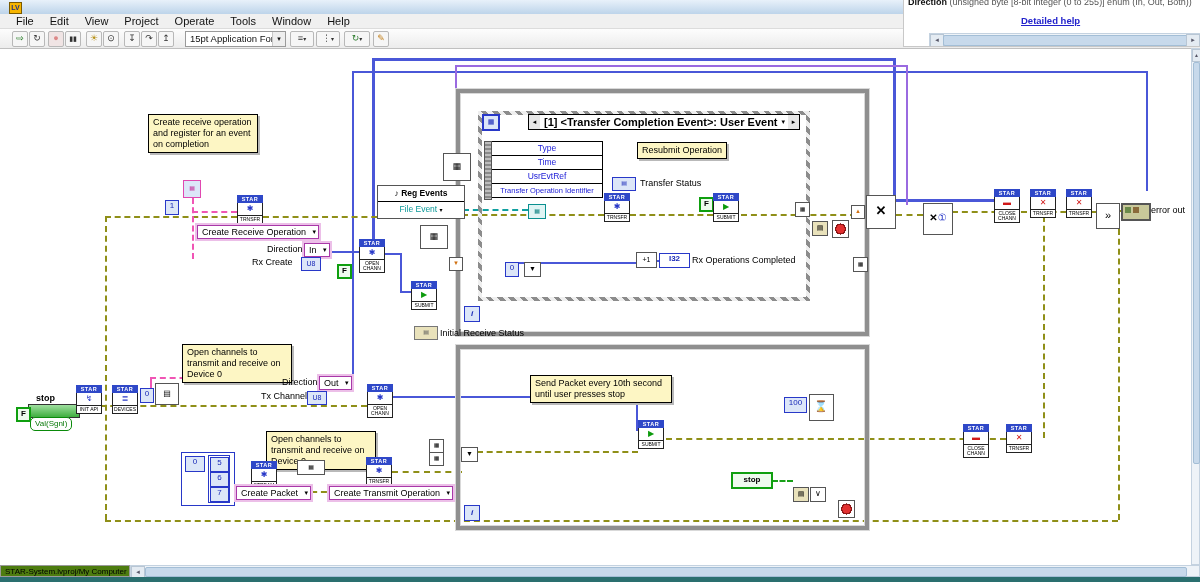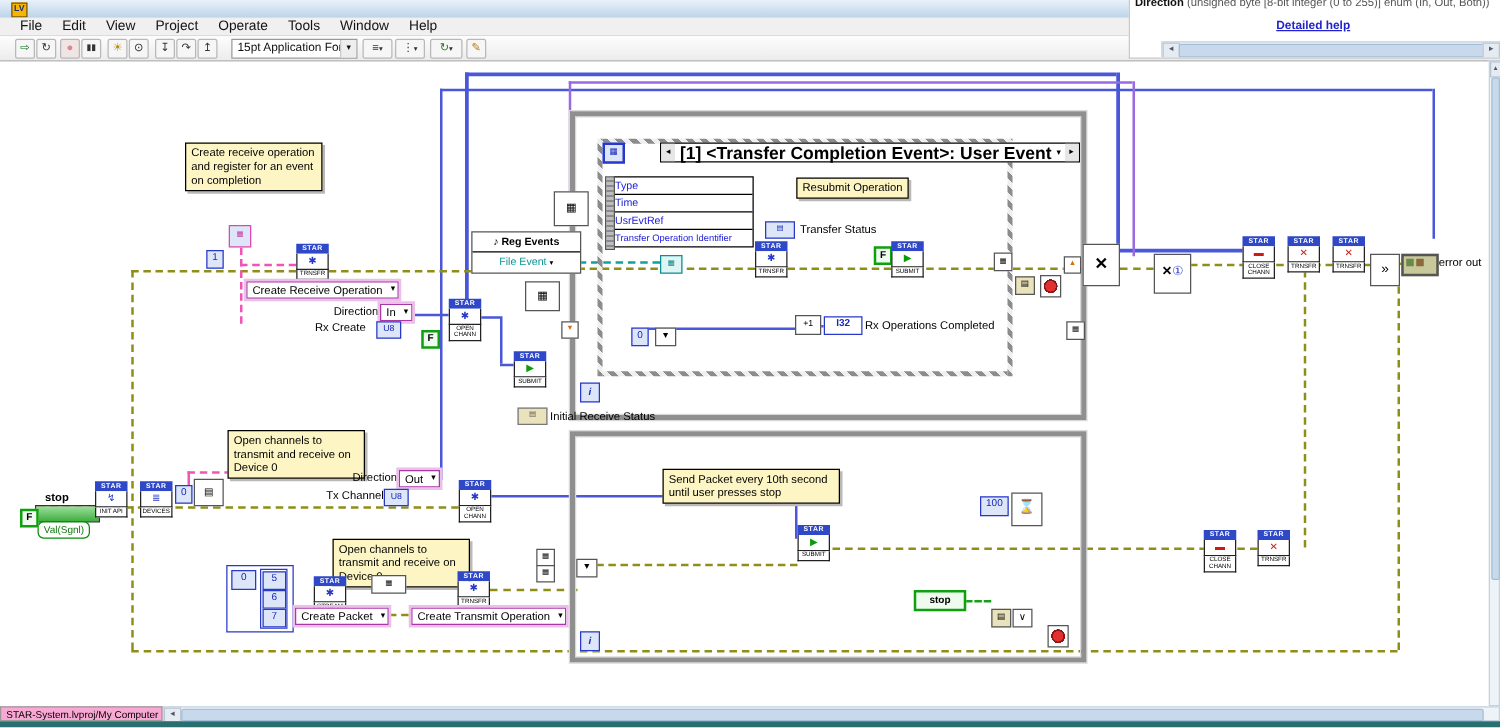--- a/index.html
+++ b/index.html
@@ -23,47 +23,47 @@
   .h{height:0;border-top:2px dashed}
   .v{width:0;border-left:2px dashed}
   .sol.h{border-top-style:solid}.sol.v{border-left-style:solid}
   .t3.h{border-top-width:3px}.t3.v{border-left-width:3px}
   .err{border-color:#8f8f18}.blu{border-color:#4a57d8}.pur{border-color:#9a6ae0}
   .pnk{border-color:#f055b5}.tea{border-color:#10a0a0}.grn{border-color:#18a018}
   .loop{position:absolute;border:4px solid #8f8f8f;box-shadow:inset 0 0 0 1px #d9d9d9,0 0 0 1px #d9d9d9;z-index:2}
   .evt{position:absolute;border:4px solid;border-image:repeating-linear-gradient(45deg,#8c8c8c 0 4px,#efefef 4px 8px) 4;z-index:3}
   .evthdr{position:absolute;height:14px;background:#fff;border:1px solid #000;display:flex;align-items:center;z-index:6}
   .evthdr .arr{width:11px;height:100%;background:#e6e6e6;text-align:center;font-size:7px;line-height:13px}
-  .evthdr .lbl{padding:0 4px;font-size:14px;font-weight:bold;white-space:nowrap}
+  .evthdr .lbl{padding:0 4px;font-size:11px;font-weight:bold;white-space:nowrap}
   .evthdr .dd{font-size:7px;padding-right:3px}
   .sn{position:absolute;width:26px;z-index:6;text-align:center}
   .sn .ban{height:8px;background:#2f48c8;color:#fff;font-size:5.5px;font-weight:bold;line-height:8px;letter-spacing:.5px}
   .sn .bod{border:1px solid #222;border-top:none;background:#fff;height:12px;font-size:8px;line-height:12px}
   .sn .cap{border:1px solid #222;border-top:none;background:#fff;font-size:5px;line-height:5px;padding:1px 0;min-height:5px}
   .red{color:#d01818}.grnx{color:#0c9a0c}.blux{color:#2838c8}.org{color:#d07010}
   .enum{position:absolute;background:#fff;border:1px solid #a838a8;outline:2px solid #ecbfe8;font-size:9px;line-height:12px;padding:0 12px 0 4px;z-index:6;white-space:nowrap}
   .enum:after{content:"▾";position:absolute;right:2px;top:0;font-size:7px}
   .lab{position:absolute;font-size:9px;color:#000;white-space:nowrap;z-index:6}
   .kbox{position:absolute;background:#dce6f8;border:1px solid #2838c8;color:#1828b8;font-size:8px;text-align:center;z-index:6}
   .mini{position:absolute;background:#fff;border:1px solid #555;text-align:center;z-index:6}
   .tan{background:#e9e2bb}
   .evtbl{position:absolute;border:1px solid #000;background:#fff;z-index:6}
-  .evtbl .r{height:13px;border-bottom:1px solid #000;color:#2020d8;font-size:8.5px;line-height:13px;white-space:nowrap;overflow:hidden}
+  .evtbl .r{height:13px;border-bottom:1px solid #000;color:#2020d8;font-size:8.5px;line-height:13px;text-align:center;white-space:nowrap;overflow:hidden}
   .evtbl .r:last-child{border-bottom:none}
   .spine{position:absolute;width:6px;background:repeating-linear-gradient(#bdbdbd 0 2px,#8a8a8a 2px 4px);border:1px solid #555;z-index:7}
   .stopterm{position:absolute;width:15px;height:16px;border:1px solid #555;background:radial-gradient(circle at 50% 50%,#e23030 0 38%,#8c1616 39% 50%,#fff 51%);z-index:6}
   .boolc{position:absolute;border:2px solid #0f9f0f;background:#eefbee;font-size:8px;font-weight:bold;line-height:11px;text-align:center;z-index:6}
   .scroll{background:#eef3f8;border:1px solid #c4d2e0;box-sizing:border-box}
   .sbtn{position:absolute;background:#e4ebf2;border:1px solid #b8c6d4;font-size:7px;line-height:10px;text-align:center;color:#556}
   .thumb{position:absolute;background:#c7d9eb;border:1px solid #a3bed6;border-radius:2px}
   #ctxhelp{left:903px;top:0;width:297px;height:46px;background:#fff;border-left:1px solid #c8c8c8;border-bottom:1px solid #c8c8c8;z-index:20;overflow:hidden}
   #ctxhelp .line{position:absolute;left:4px;top:-3px;font-size:9px;white-space:nowrap;color:#555}
   #ctxhelp .line b{color:#111}
   #ctxhelp .dh{position:absolute;left:117px;top:15px;font-size:9.5px;font-weight:bold;color:#2222cc;text-decoration:underline}
-  #statusbox{left:0;top:565px;width:130px;height:12px;background:#f9a8d4;border:1px solid #9a9a9a;font-size:8px;line-height:11px;padding-left:4px;box-sizing:border-box;white-space:nowrap;overflow:hidden}
+  #statusbox{left:0;top:565px;width:130px;height:12px;background:#4d7c0f;border:1px solid #9a9a9a;font-size:8px;line-height:11px;padding-left:4px;box-sizing:border-box;white-space:nowrap;overflow:hidden}
   #bottomstrip{left:0;top:577px;width:1200px;height:5px;background:#2a6f6f}
 </style>
 </head>
 <body>
 
 <div class="abs" id="diagram">
 
   <i class="w v sol t3 blu" style="left:372px;top:9px;height:183px"></i>
   <i class="w h sol t3 blu" style="left:372px;top:9px;width:521px"></i>
   <i class="w v sol t3 blu" style="left:893px;top:9px;height:141px"></i>

